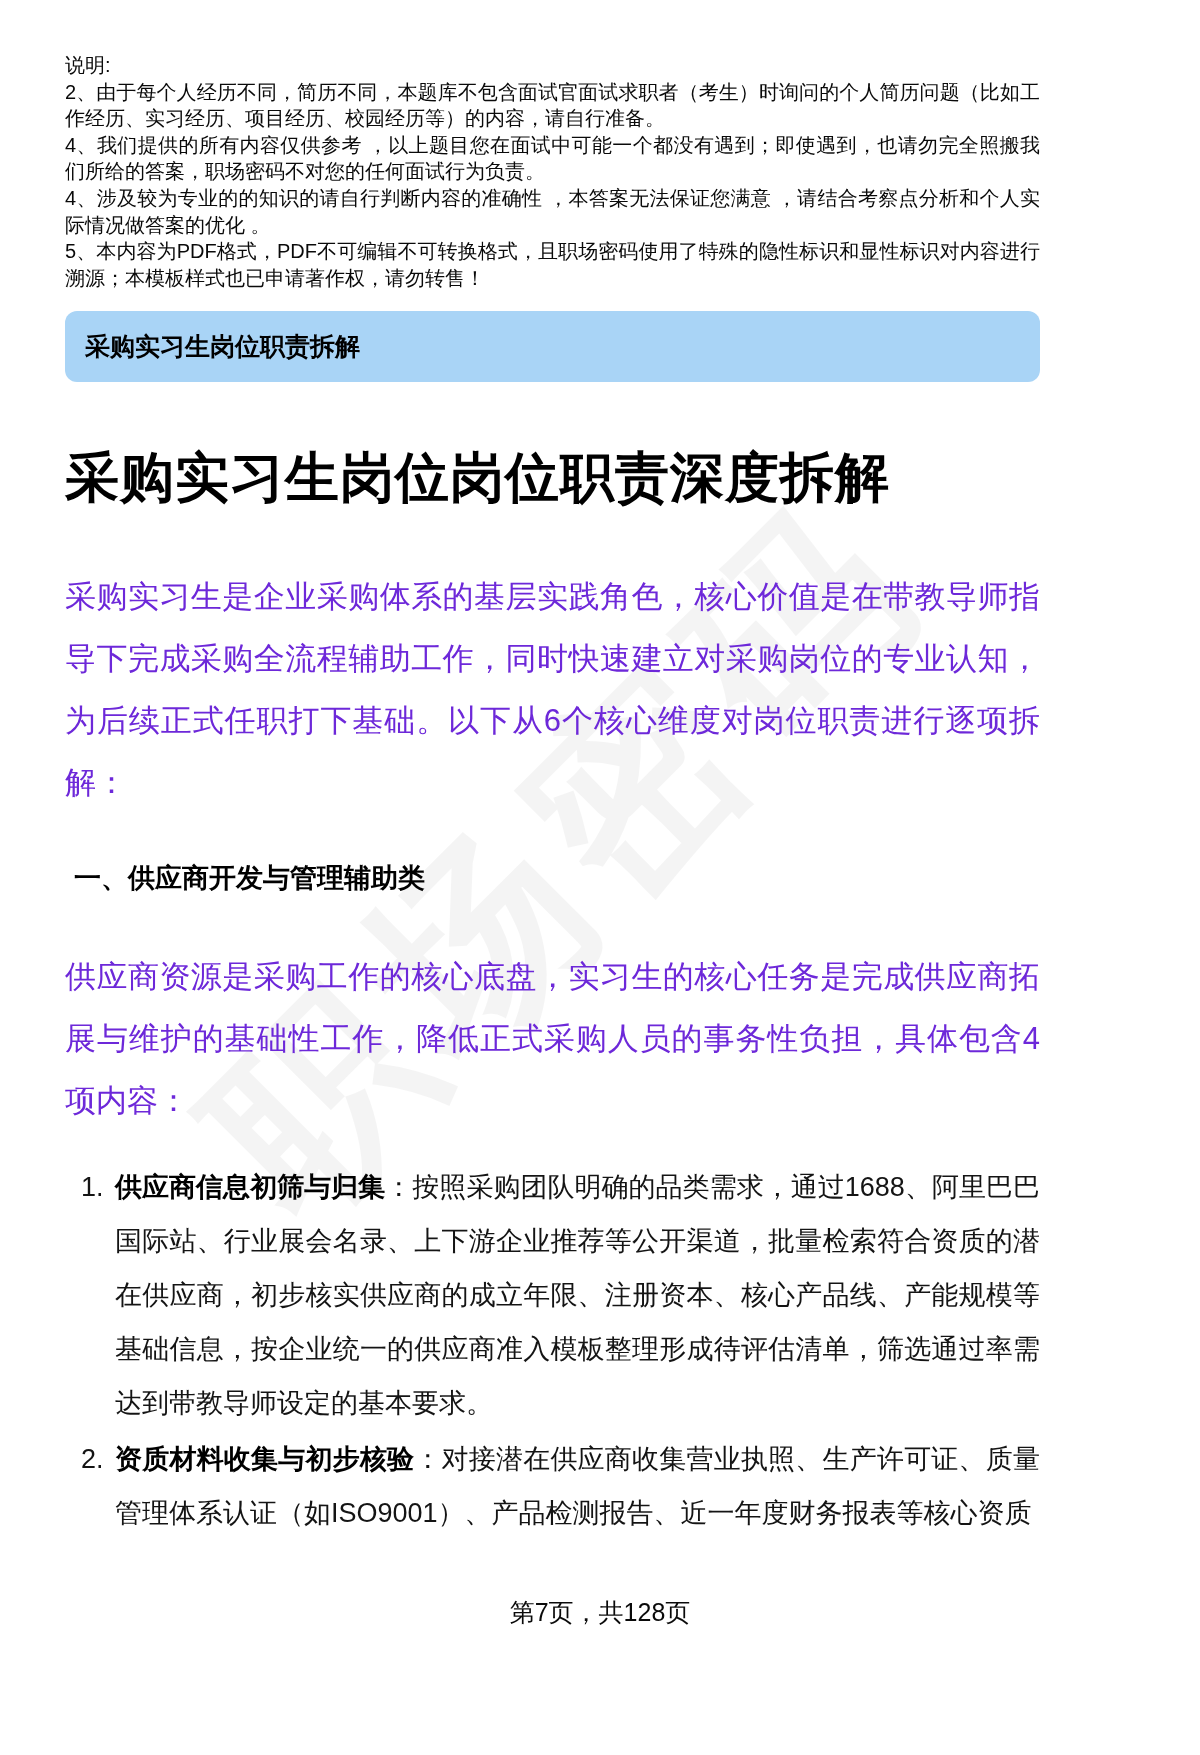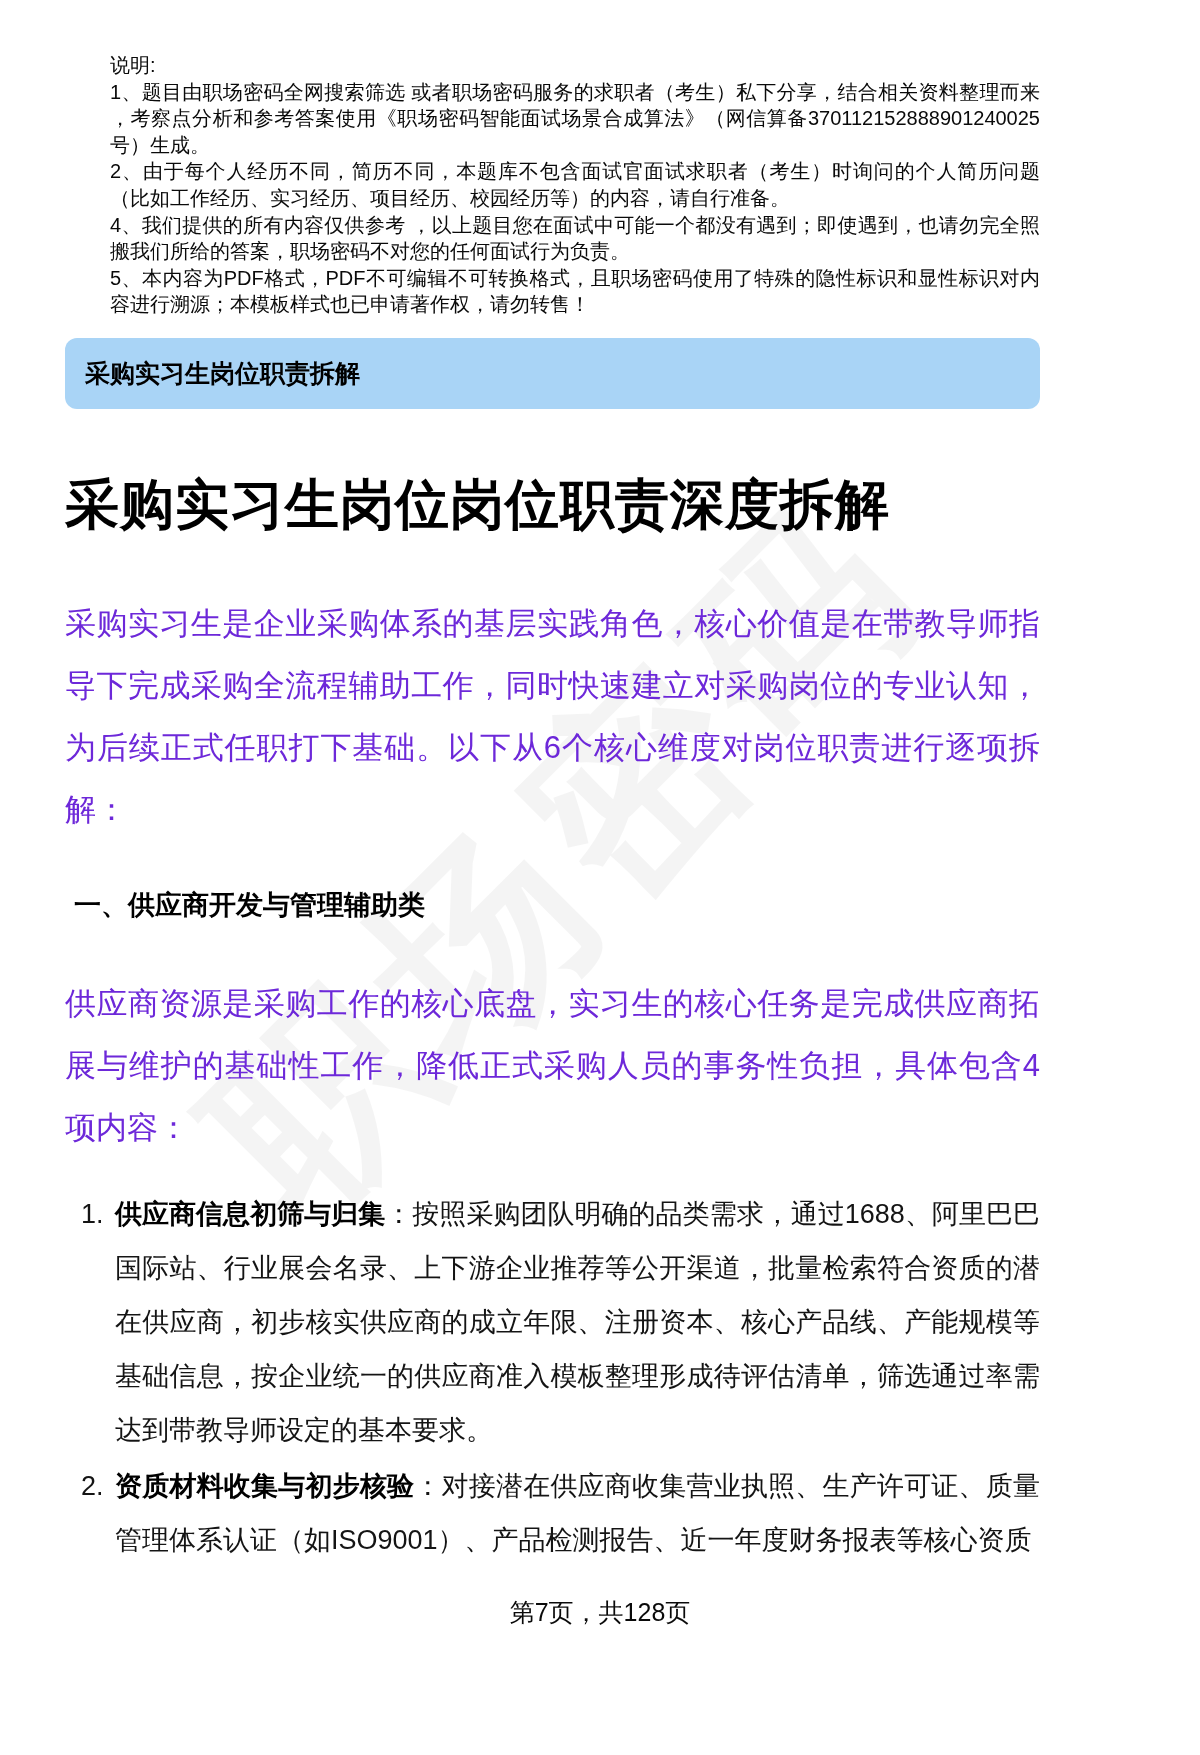--- a/index.html
+++ b/index.html
@@ -31,21 +31,20 @@
     white-space:nowrap;
     pointer-events:none;
     z-index:0;
     user-select:none;
   }
   .disclaimer{
     font-size:20px;
     line-height:1.33;
     color:#0a0a0a;
     text-align:justify;
-    margin-left:45px;
   }
   .disclaimer p{margin:0;}
   .banner{
     margin-top:20px;
     background:#a9d4f6;
     border-radius:12px;
     padding:19px 20px;
     font-size:25px;
     font-weight:700;
     color:#000000;
@@ -110,23 +109,23 @@
 <body>
 
 <div class="page">
 
   <div class="watermark">职场密码</div>
 
   <div class="content">
 
     <div class="disclaimer">
       <p>说明:</p>
-      <p>1、题目由职场密码全网搜索筛选 或者职场密码服务的求职者（考生）私下分享，结合相关资料整理而来 ，考察点分析和参考答案使用《职场密码智能面试场景合成算法》（网信算备370112152888901240025号）生成。</p>
       <p>2、由于每个人经历不同，简历不同，本题库不包含面试官面试求职者（考生）时询问的个人简历问题（比如工作经历、实习经历、项目经历、校园经历等）的内容，请自行准备。</p>
       <p>4、我们提供的所有内容仅供参考 ，以上题目您在面试中可能一个都没有遇到；即使遇到，也请勿完全照搬我们所给的答案，职场密码不对您的任何面试行为负责。</p>
+      <p>4、涉及较为专业的的知识的请自行判断内容的准确性 ，本答案无法保证您满意 ，请结合考察点分析和个人实际情况做答案的优化 。</p>
       <p>5、本内容为PDF格式，PDF不可编辑不可转换格式，且职场密码使用了特殊的隐性标识和显性标识对内容进行溯源；本模板样式也已申请著作权，请勿转售！</p>
     </div>
 
     <div class="banner">
       <span>采购实习生岗位职责拆解</span>
     </div>
 
     <h1 class="article-title">采购实习生岗位岗位职责深度拆解</h1>
 
     <p class="body-text">采购实习生是企业采购体系的基层实践角色，核心价值是在带教导师指导下完成采购全流程辅助工作，同时快速建立对采购岗位的专业认知，为后续正式任职打下基础。以下从6个核心维度对岗位职责进行逐项拆解：</p>

